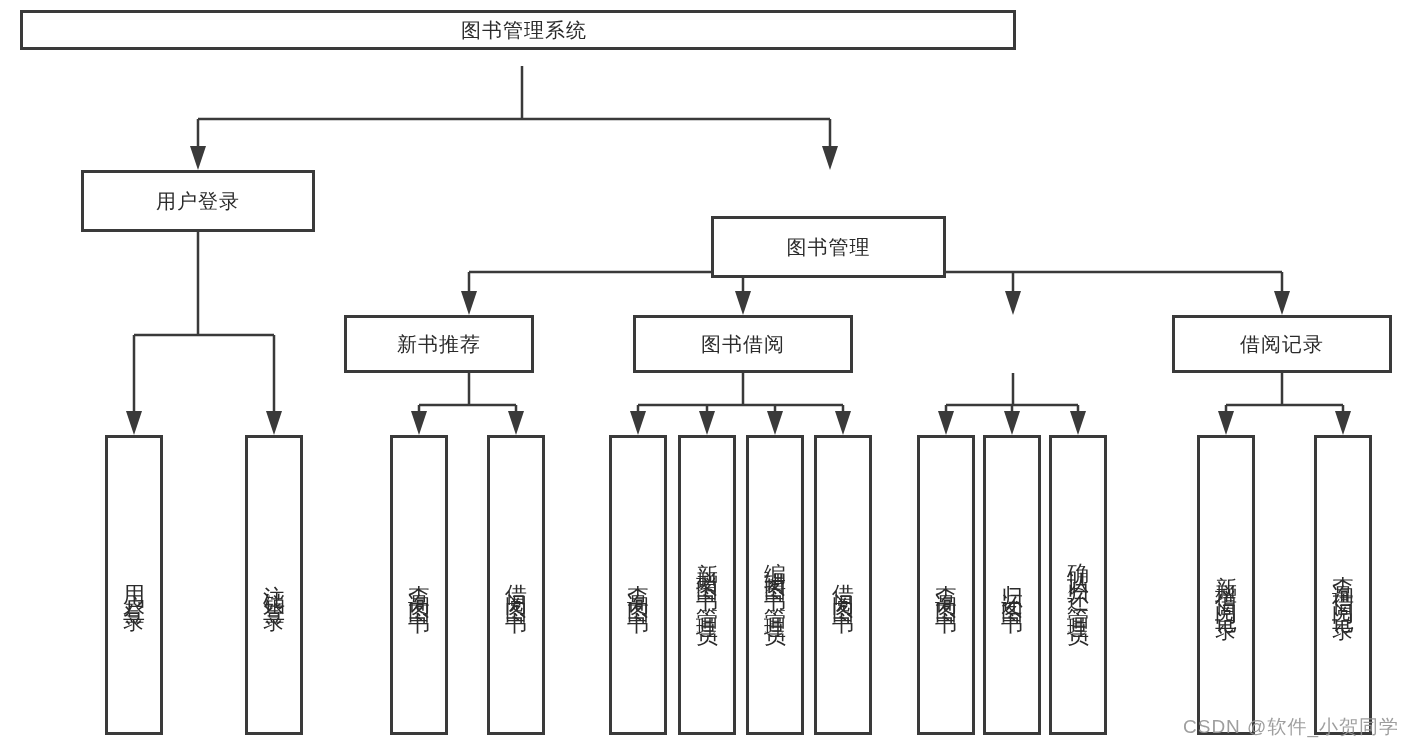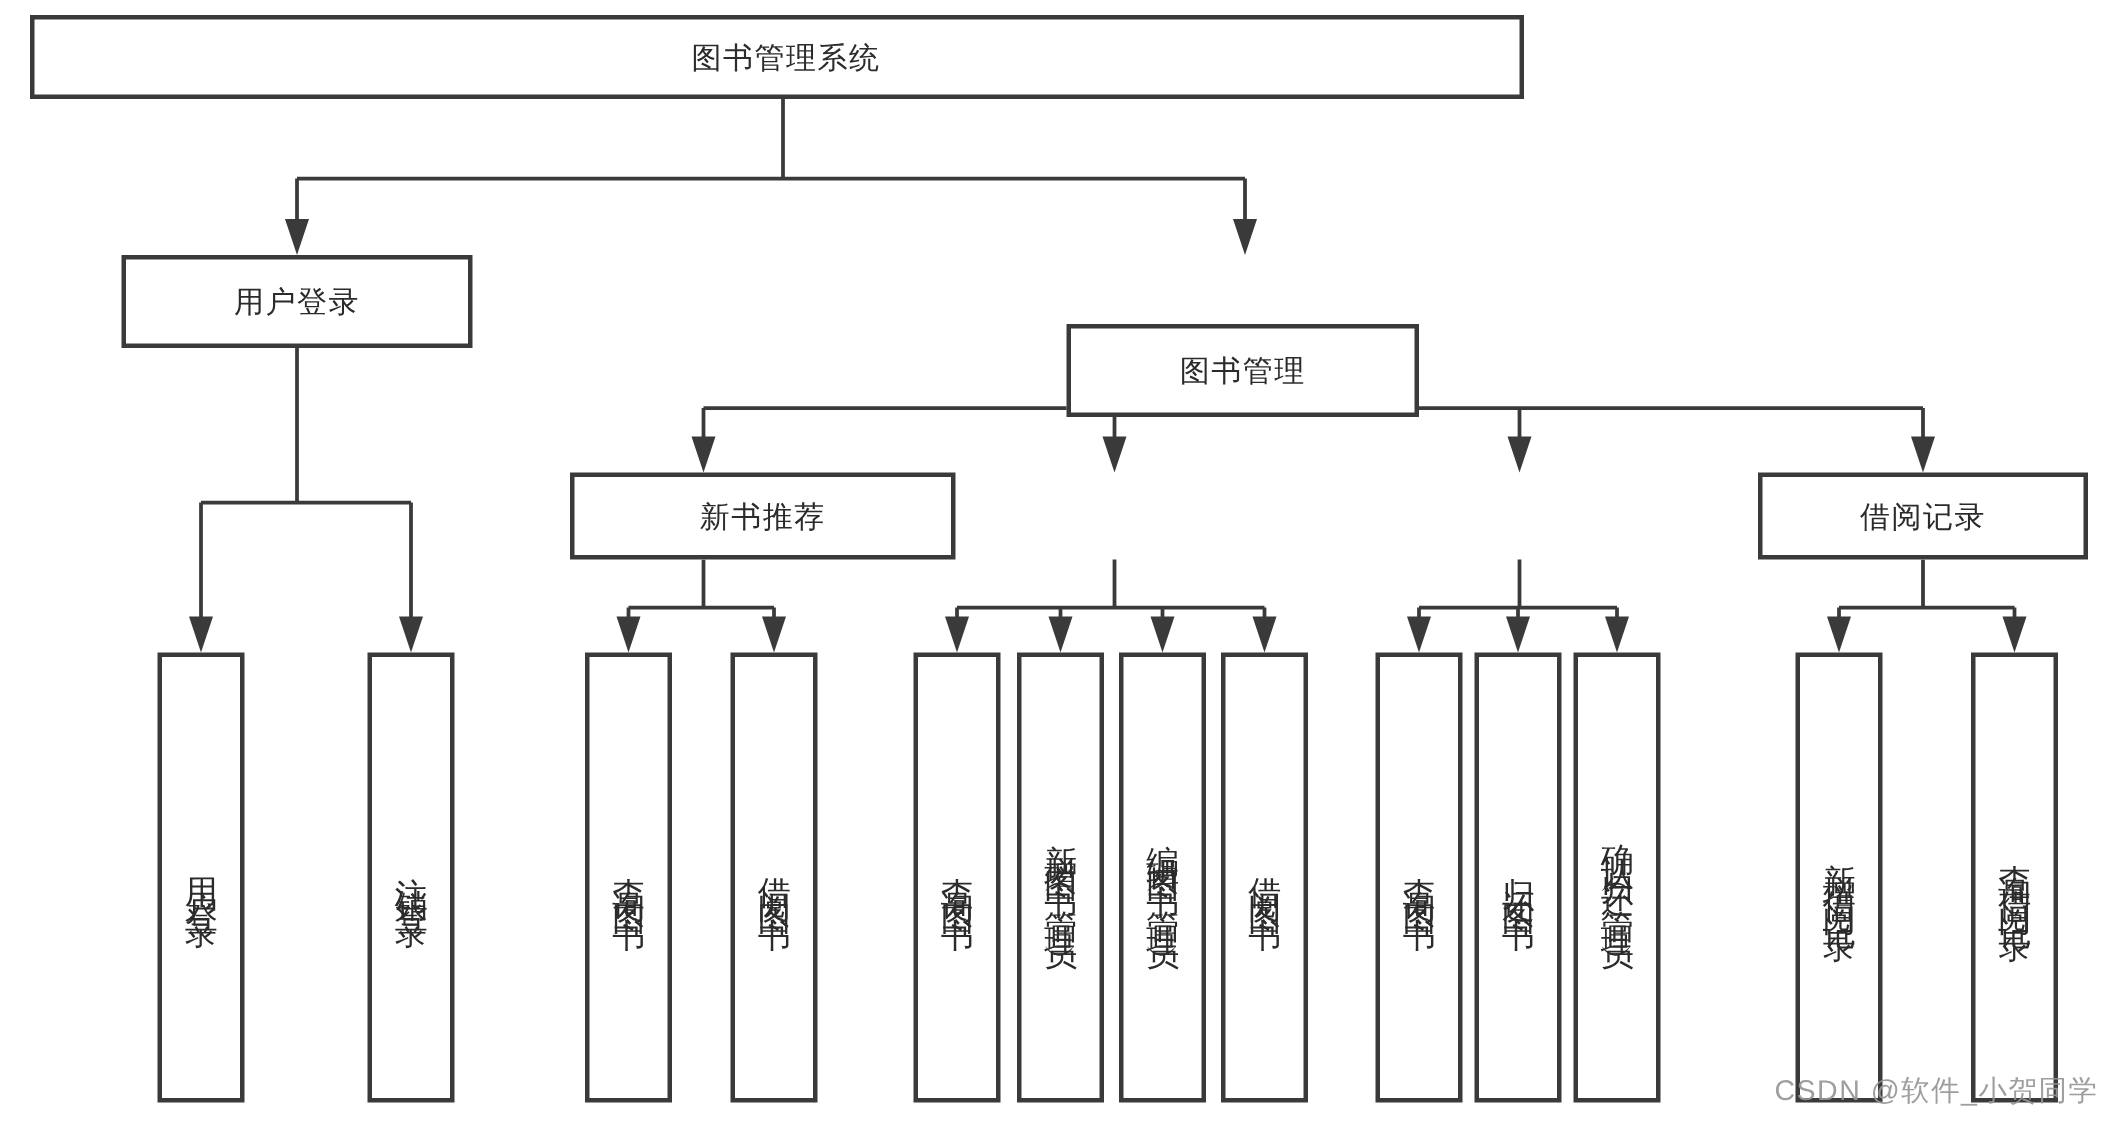--- a/index.html
+++ b/index.html
@@ -72,33 +72,36 @@
       <polygon points="767,411 783,411 775,435"></polygon>
       <polygon points="835,411 851,411 843,435"></polygon>
       <polygon points="938,411 954,411 946,435"></polygon>
       <polygon points="1004,411 1020,411 1012,435"></polygon>
       <polygon points="1070,411 1086,411 1078,435"></polygon>
       <polygon points="1218,411 1234,411 1226,435"></polygon>
       <polygon points="1335,411 1351,411 1343,435"></polygon>
     </g>
   </svg>
 
-  <div class="box" style="left:20px;top:10px;width:996px;height:56px;padding-left:12px;">
+  <div class="box" style="left:20px;top:10px;width:996px;height:40px;padding-left:12px;">
     <span class="h-label">图书管理系统</span>
   </div>
 
   <div class="box" style="left:81px;top:170px;width:234px;height:62px;">
     <span class="h-label">用户登录</span>
   </div>
   <div class="box" style="left:711px;top:170px;width:235px;height:62px;margin-top:46px;">
     <span class="h-label">图书管理</span>
   </div>
 
-  <div class="box" style="left:380px;top:315px;width:257px;height:58px;text-align:center;">
+  <div class="box" style="left:344px;top:315px;width:190px;height:58px;text-align:center;">
     <span class="h-label">新书推荐</span>
+  </div>
+  <div class="box" style="left:633px;top:315px;width:220px;height:58px;">
+    <span class="h-label">图书借阅</span>
   </div>
   <div class="box" style="left:1172px;top:315px;width:220px;height:58px;">
     <span class="h-label">借阅记录</span>
   </div>
 
   <div class="box" style="left:105px;top:435px;width:58px;height:300px;">
     <span class="v-label">用户登录</span>
   </div>
   <div class="box" style="left:245px;top:435px;width:58px;height:300px;">
     <span class="v-label">注销登录</span>

